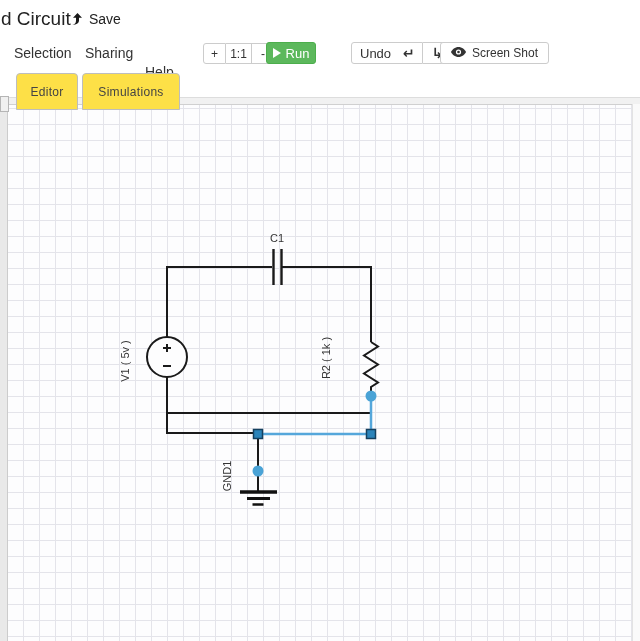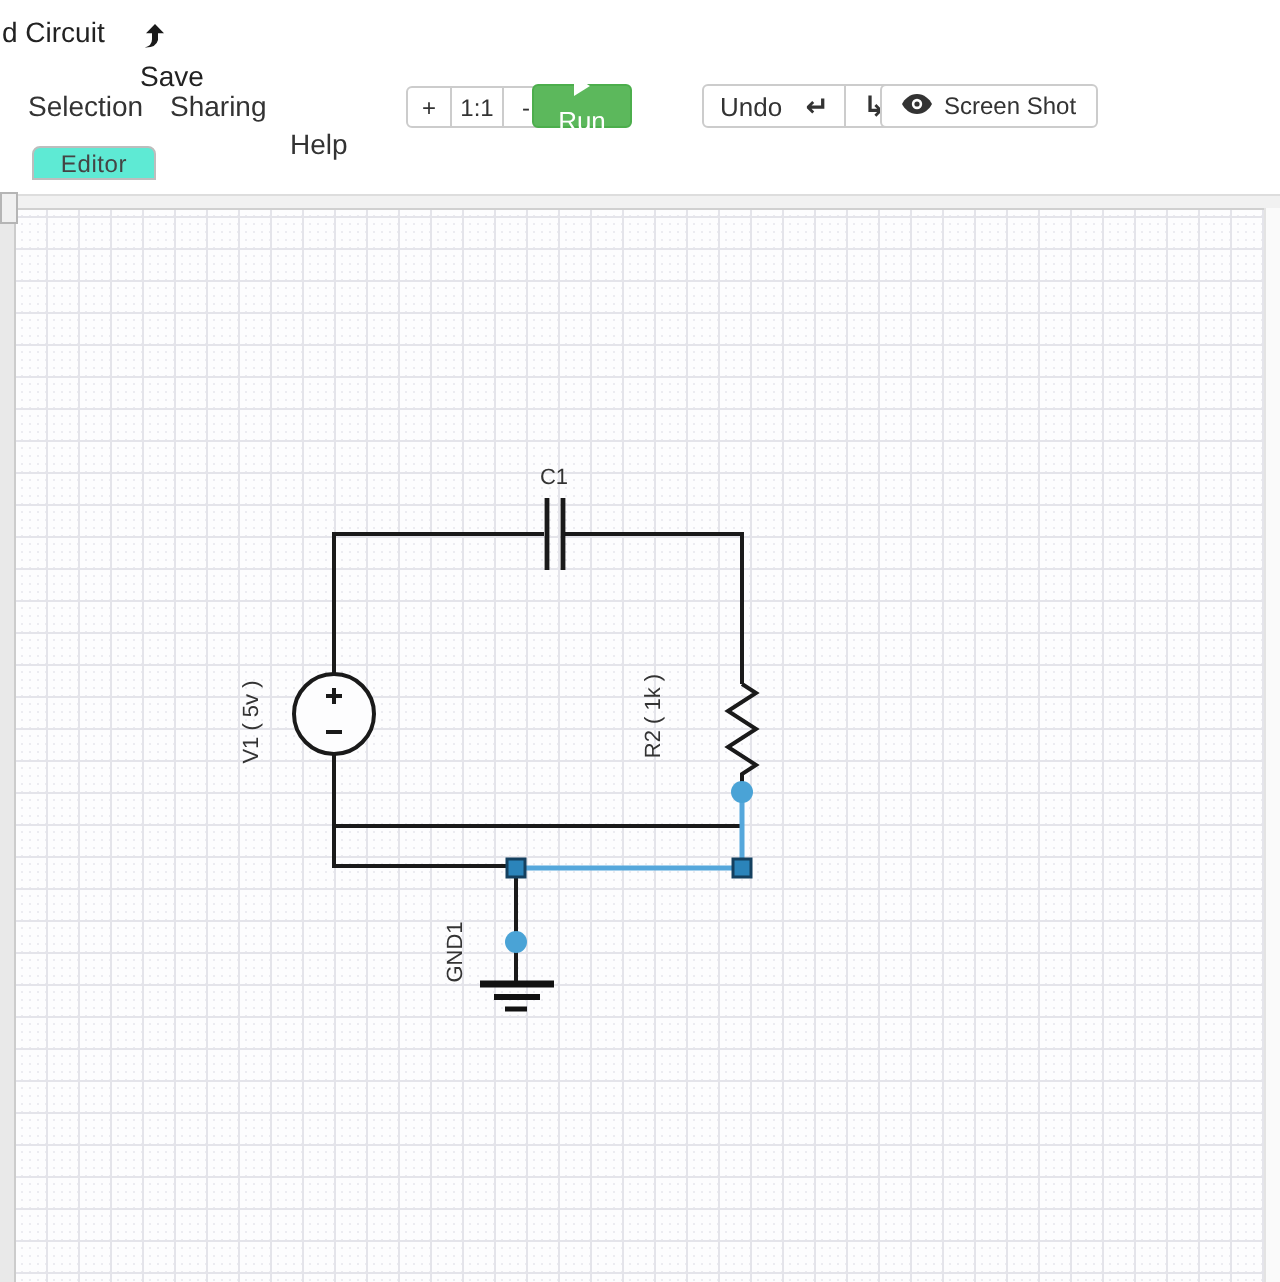--- a/index.html
+++ b/index.html
@@ -1,57 +1,57 @@
 <!DOCTYPE html>
 <html><head>
 <meta charset="utf-8">
 <style>
   * { margin:0; padding:0; box-sizing:border-box; }
   html,body { width:640px; height:641px; }
   body { font-family:"Liberation Sans","DejaVu Sans",sans-serif; background:#fff; }
   .app { position:relative; width:640px; height:641px; background:#fff; overflow:hidden; }
 
   
-  .title { position:absolute; left:1px; top:8px; font-size:14px; color:#222; white-space:nowrap; }
-  .save-btn { position:absolute; left:70px; top:11px; display:flex; align-items:flex-start; gap:4px;
-              font-size:14px; color:#222; cursor:pointer; background:none; border:none;flex-direction:column; }
+  .title { position:absolute; left:1px; top:8px; font-size:19px; color:#222; white-space:nowrap; }
+  .save-btn { position:absolute; left:70px; top:11px; display:flex; align-items:flex-end; gap:4px;
+              font-size:14px; color:#222; cursor:pointer; background:none; border:none; }
   .save-btn svg { display:block; }
 
   
   .menu-item { position:absolute; top:45px; font-size:14px; color:#333; cursor:pointer; background:none; border:none; font-family:inherit; }
   .mi-selection { left:14px; }
   .mi-sharing  { left:85px;text-align:right; }
   .mi-help     { left:145px;margin-top:19px; }
 
   .btn-group { position:absolute; display:inline-flex; height:21px; }
   .btn-group .gbtn { background:#fff; border:1px solid #ccc; border-left-width:0;
        font-size:12px; color:#333; display:flex; align-items:center; justify-content:center;
        cursor:pointer; font-family:inherit; }
   .btn-group .gbtn:first-child { border-left-width:1px; border-radius:3px 0 0 3px; }
   .btn-group .gbtn:last-child  { border-radius:0 3px 3px 0; }
   .zoom-group { left:203px; top:43px; }
   .zoom-group .gbtn { width:23px; }
   .zoom-group .gbtn.lvl { width:26px; }
 
   .run-btn { position:absolute; left:266px; top:42px; width:50px; height:22px;
        background:#5cb85c; border:1px solid #4cae4c; border-radius:3px; color:#fff;
-       font-size:13px; display:flex; align-items:center; justify-content:center; gap:5px; cursor:pointer;flex-direction:column; }
+       font-size:13px; display:flex; align-items:center; justify-content:center; gap:5px; cursor:pointer; }
   .play-tri { width:0; height:0; border-top:5px solid transparent; border-bottom:5px solid transparent;
        border-left:8px solid #fff; }
 
   .ur-group { left:322px; top:42px; height:22px;padding-left:29px; }
   .ur-group .gbtn { padding:0 8px; font-size:13px; gap:4px; }
   .ur-icon { font-size:14px; font-weight:bold; line-height:1; }
 
   .shot-btn { position:absolute; left:440px; top:42px; height:22px; padding:4px 10px;
        background:#fff; border:1px solid #ccc; border-radius:3px; font-size:12px; color:#333;
        display:flex; align-items:center; gap:6px; cursor:pointer; font-family:inherit; }
 
   
-  .tab { position:absolute; top:73px; height:17px; background:#5eead4; border:1px solid #bdbdbd;
+  .tab { position:absolute; top:73px; height:37px; background:#fde047; border:1px solid #bdbdbd;
        border-radius:4px 4px 0 0; font-size:12px; color:#444; display:flex; align-items:center;
        justify-content:center; cursor:pointer; z-index:3; letter-spacing:0.3px; }
   .tab-editor { left:16px; width:62px; }
   .tab-simulations { left:82px; width:98px; }
 
   
   .h-track { position:absolute; left:8px; top:97px; width:632px; height:7px;
        background:#f1f1f1; border-top:1px solid #ddd; }
   .v-track { position:absolute; left:0; top:96px; width:8px; height:545px;
        background:#e9e9e9; border-right:1px solid #ccc; }
@@ -117,20 +117,21 @@
       <svg width="15" height="10" viewBox="0 0 15 10">
         <path d="M7.5 0 C11 0 13.8 2.5 15 5 C13.8 7.5 11 10 7.5 10 C4 10 1.2 7.5 0 5 C1.2 2.5 4 0 7.5 0 Z" fill="#333"></path>
         <circle cx="7.5" cy="5" r="2.6" fill="#fff"></circle>
         <circle cx="7.5" cy="5" r="1.3" fill="#333"></circle>
       </svg>
     </span>
     <span>Screen Shot</span>
   </button>
 
   <div class="tab tab-editor">Editor</div>
+  <div class="tab tab-simulations">Simulations</div>
 
   <div class="h-track"></div>
   <div class="v-track"></div>
   <div class="corner-box"></div>
   <div class="grid"></div>
   <div class="r-track"></div>
 
   <svg class="circuit-svg" width="624" height="537" viewBox="8 104 624 537">
 
     <g stroke="#1a1a1a" stroke-width="2" fill="none">

